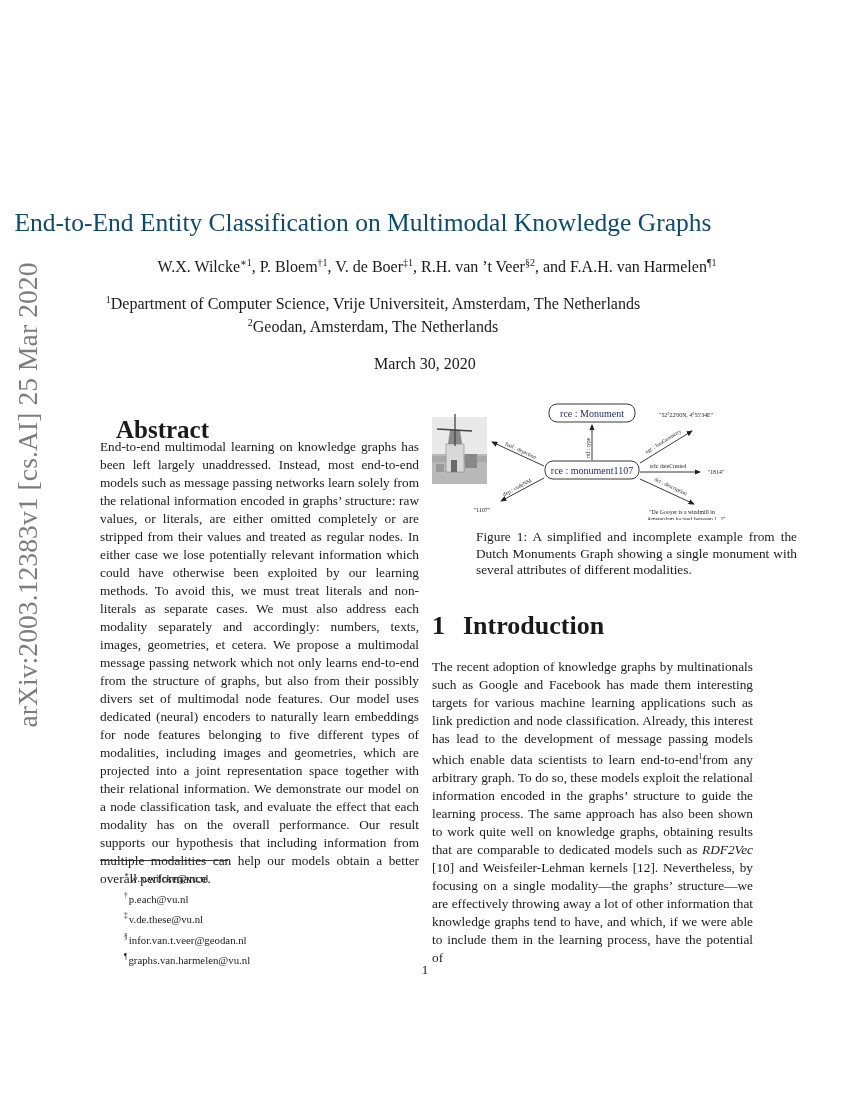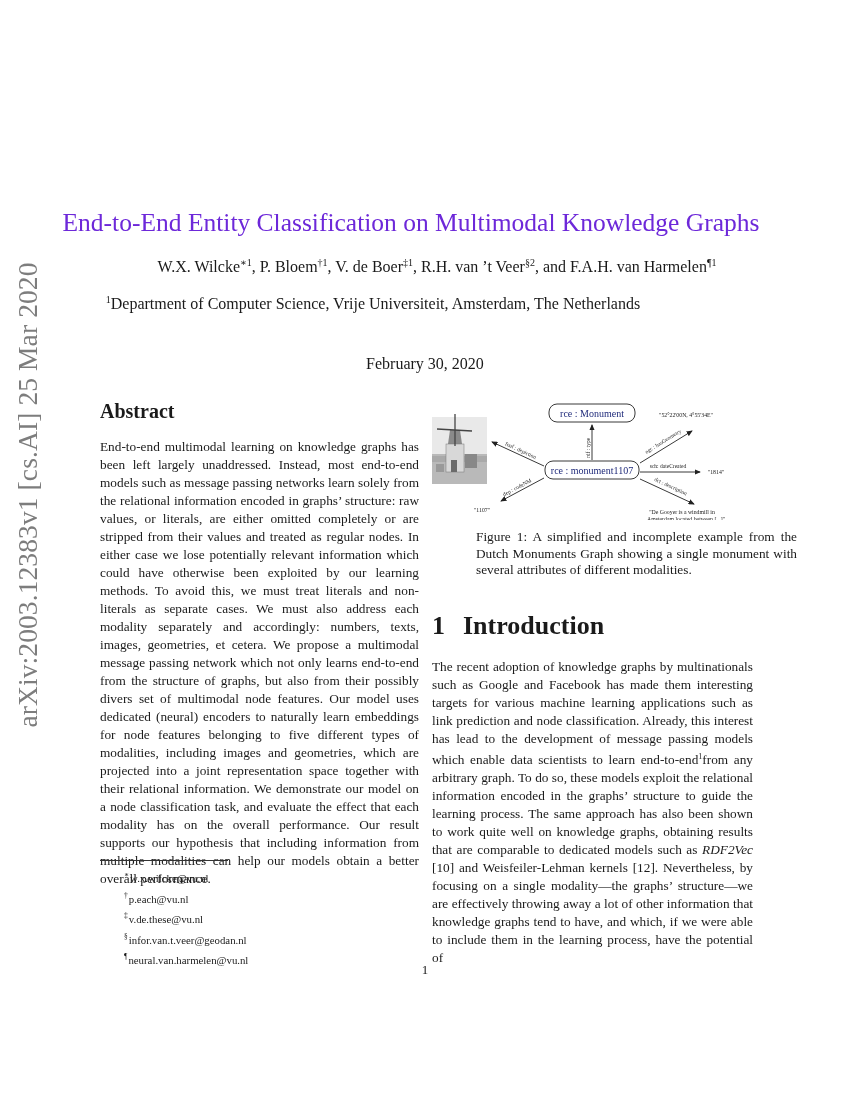--- a/index.html
+++ b/index.html
@@ -3,29 +3,29 @@
 <meta charset="utf-8">
 <style>
   html, body { margin: 0; padding: 0; background: #ffffff; }
   body { width: 850px; height: 1100px; position: relative; overflow: hidden;
          font-family: "Liberation Serif", "DejaVu Serif", serif; color: #1a1a1a; }
   .arxiv-stamp { position: absolute; left: 8px; top: 295px; width: 40px; height: 400px; }
   .arxiv-stamp span { position: absolute; left: 50%; top: 50%; white-space: nowrap;
          transform: translate(-50%, -50%) rotate(-90deg); font-size: 27.5px; color: #7d7d7d;
          letter-spacing: 0.1px; }
   .title { position: absolute; left: 0; width: 726px; top: 208px; text-align: center;
-           font-size: 25.5px; color: #6d28d9; padding-left: 48px; }
+           font-size: 25.5px; color: #0c4a6e; }
   .authors { position: absolute; left: 0; width: 850px; top: 257px; text-align: center; font-size: 16px; margin-left: 12px; }
   .authors sup { font-size: 10px; }
   .affil { position: absolute; left: 0; width: 746px; top: 290px; text-align: center; font-size: 16px; line-height: 19px; }
   .affil sup { font-size: 10px; }
   .date { position: absolute; left: 0; width: 850px; top: 355px; text-align: center; font-size: 16px; }
   .col-left { position: absolute; left: 100px; top: 400px; width: 319px; }
   .col-right { position: absolute; left: 432px; top: 400px; width: 321px; }
-  h2.abstract-h { margin: 0; font-size: 20px; font-weight: bold; }
+  h2.abstract-h { margin: 16px; font-size: 25px; font-weight: bold; }
   .body-text { font-size: 13.3px; line-height: 18px; text-align: justify; hyphens: manual; }
   .abstract-text { position: absolute; left: 0; top: 38px; width: 319px; }
   .fn-rule { position: absolute; left: 0; top: 460px; width: 128px; border-top: 1px solid #333; }
   .footnotes { position: absolute; left: 24px; top: 466px; font-size: 10.8px; line-height: 17px; }
   .footnotes sup { font-size: 7.5px; margin-right: 1px; }
   .figure { position: absolute; left: 0; top: 0; width: 321px; height: 120px; }
   .caption { position: absolute; left: 0; top: 129px; width: 321px; font-size: 13.3px; line-height: 16.5px; text-align: justify; margin-left: 44px; }
   h2.intro-h { position: absolute; left: 0; top: 211px; margin: 0; font-size: 26px; font-weight: bold; }
   h2.intro-h .num { margin-right: 18px; }
   .intro-text { position: absolute; left: 0; top: 258px; width: 321px; }
@@ -41,34 +41,35 @@
 </div>
 
 <div class="title">End-to-End Entity Classification on Multimodal Knowledge Graphs</div>
 
 <div class="authors">
   <span><span>W.X. Wilcke</span><sup>∗1</sup><span>, </span></span><span><span>P. Bloem</span><sup>†1</sup><span>, </span></span><span><span>V. de Boer</span><sup>‡1</sup><span>, </span></span><span><span>R.H. van ’t Veer</span><sup>§2</sup><span>, and </span></span><span><span>F.A.H. van Harmelen</span><sup>¶1</sup></span>
 </div>
 
 <div class="affil">
   <div><sup>1</sup><span>Department of Computer Science, Vrije Universiteit, Amsterdam, The Netherlands</span></div>
+  <div><sup>2</sup><span>Geodan, Amsterdam, The Netherlands</span></div>
 </div>
 
-<div class="date">February 30, 2020</div>
+<div class="date">March 30, 2020</div>
 
 <div class="col-left">
   <h2 class="abstract-h">Abstract</h2>
   <div class="body-text abstract-text">End-to-end multimodal learning on knowledge graphs has been left largely unaddressed.  Instead, most end-to-end models such as message passing networks learn solely from the relational information encoded in graphs’ struc­ture: raw values, or literals, are either omitted completely or are stripped from their values and treated as regular nodes.  In either case we lose potentially relevant infor­mation which could have otherwise been exploited by our learning methods.  To avoid this, we must treat literals and non-literals as separate cases.  We must also address each modality separately and accordingly: numbers, texts, images, geometries, et cetera.  We propose a multimodal message passing network which not only learns end-to-end from the structure of graphs, but also from their pos­sibly divers set of multimodal node features.  Our model uses dedicated (neural) encoders to naturally learn embed­dings for node features belonging to five different types of modalities, including images and geometries, which are projected into a joint representation space together with their relational information.  We demonstrate our model on a node classification task, and evaluate the effect that each modality has on the overall performance. Our result supports our hypothesis that including information from multiple modalities can help our models obtain a better overall performance.</div>
   <div class="fn-rule"></div>
   <div class="footnotes">
     <div><sup>∗</sup><span>w.x.wilcke@vu.nl</span></div>
     <div><sup>†</sup><span>p.each@vu.nl</span></div>
     <div><sup>‡</sup><span>v.de.these@vu.nl</span></div>
     <div><sup>§</sup><span>infor.van.t.veer@geodan.nl</span></div>
-    <div><sup>¶</sup><span>neural.van.harmelen@vu.nl</span></div>
+    <div><sup>¶</sup><span>graphs.van.harmelen@vu.nl</span></div>
   </div>
 </div>
 
 <div class="col-right">
   <div class="figure">
     <svg width="321" height="120" viewBox="0 0 321 120" xmlns="http://www.w3.org/2000/svg">
       <defs>
         <marker id="ah" markerWidth="7" markerHeight="6" refX="6" refY="3" orient="auto">
           <path d="M0,0 L7,3 L0,6 Z" fill="#222"></path>
         </marker>

